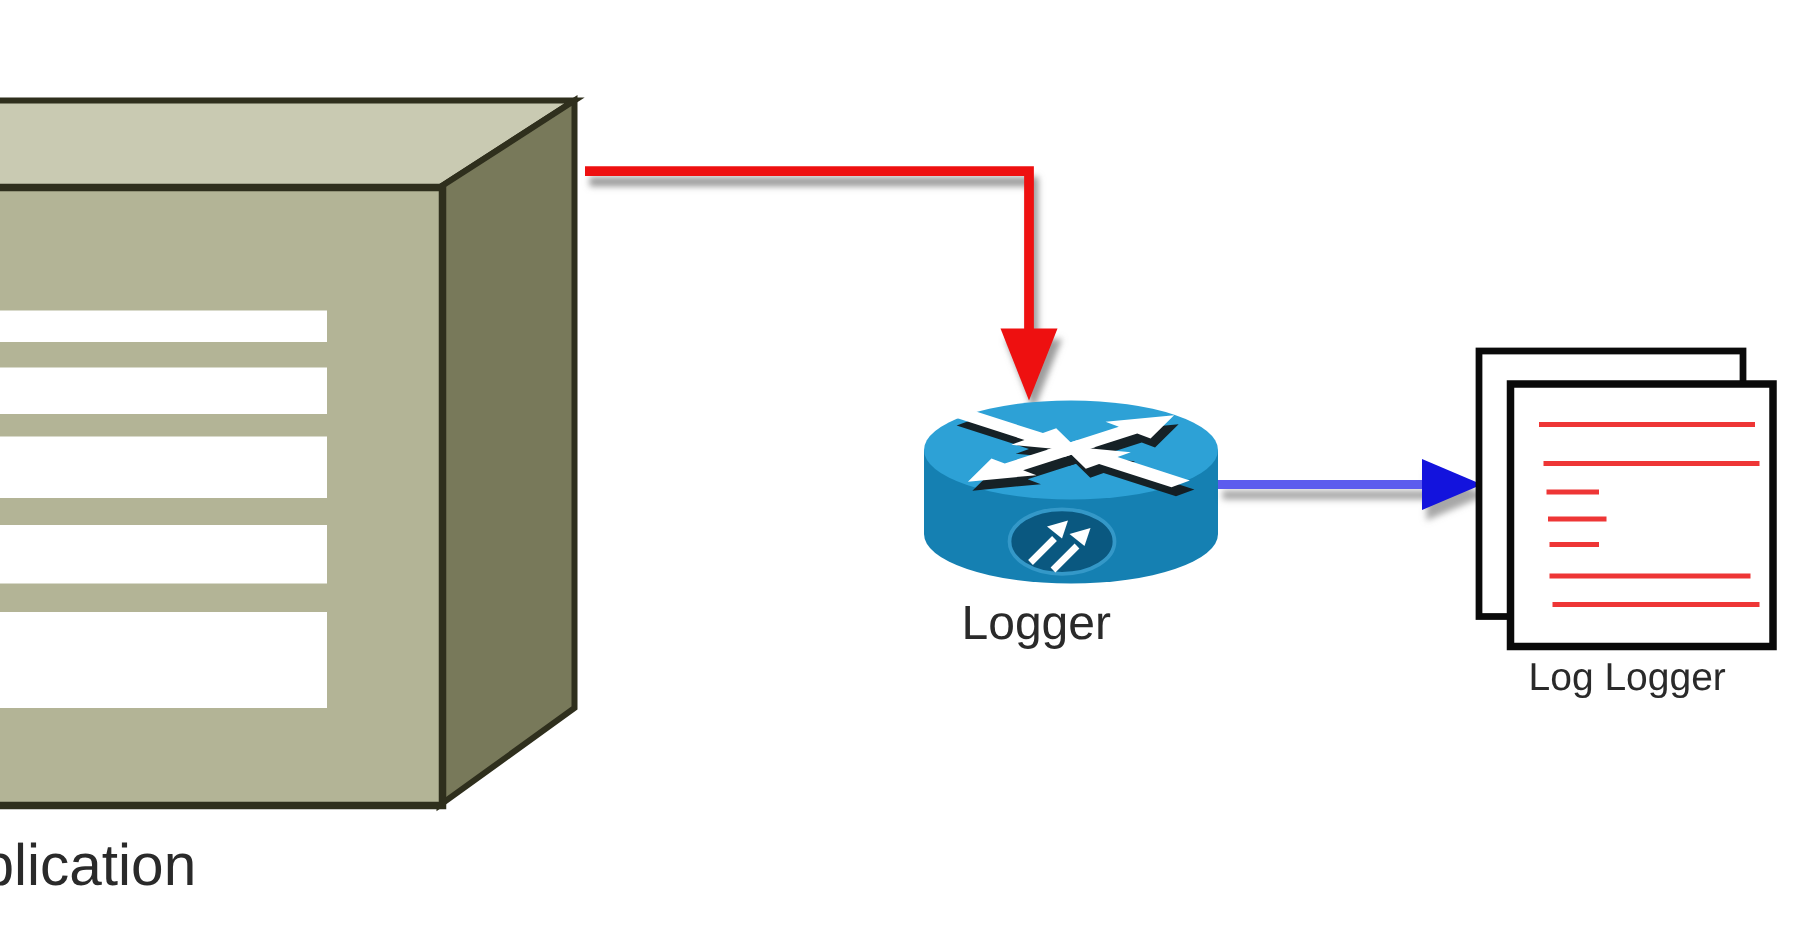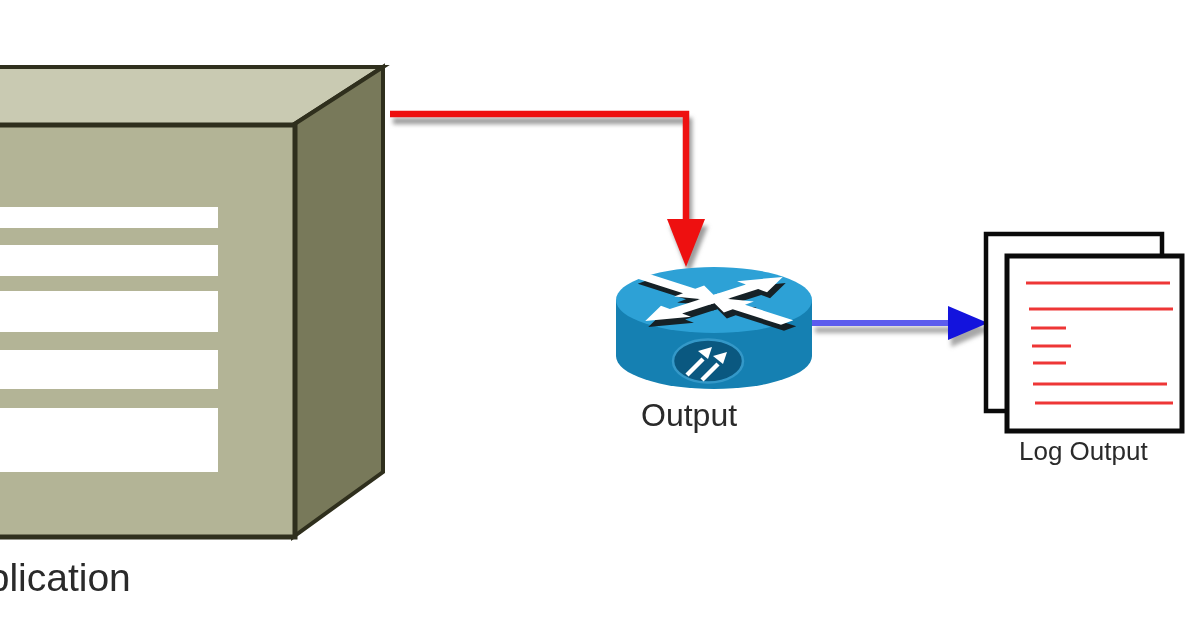--- a/index.html
+++ b/index.html
@@ -99,17 +99,17 @@
         <path d="M 1032 346 H 1071"></path>
         <path d="M 1033 363 H 1066"></path>
         <path d="M 1033 384 H 1167"></path>
         <path d="M 1035 403 H 1173"></path>
       </g>
     </g>
   </svg>
 
   <div id="app-label" class="node-label">Application</div>
 
-  <div id="logger-label" class="node-label">Output</div>
+  <div id="logger-label" class="node-label">Logger</div>
 
-  <div id="output-label" class="node-label">Log Output</div>
+  <div id="output-label" class="node-label">Log Logger</div>
 
 </div>
 
 </body></html>

